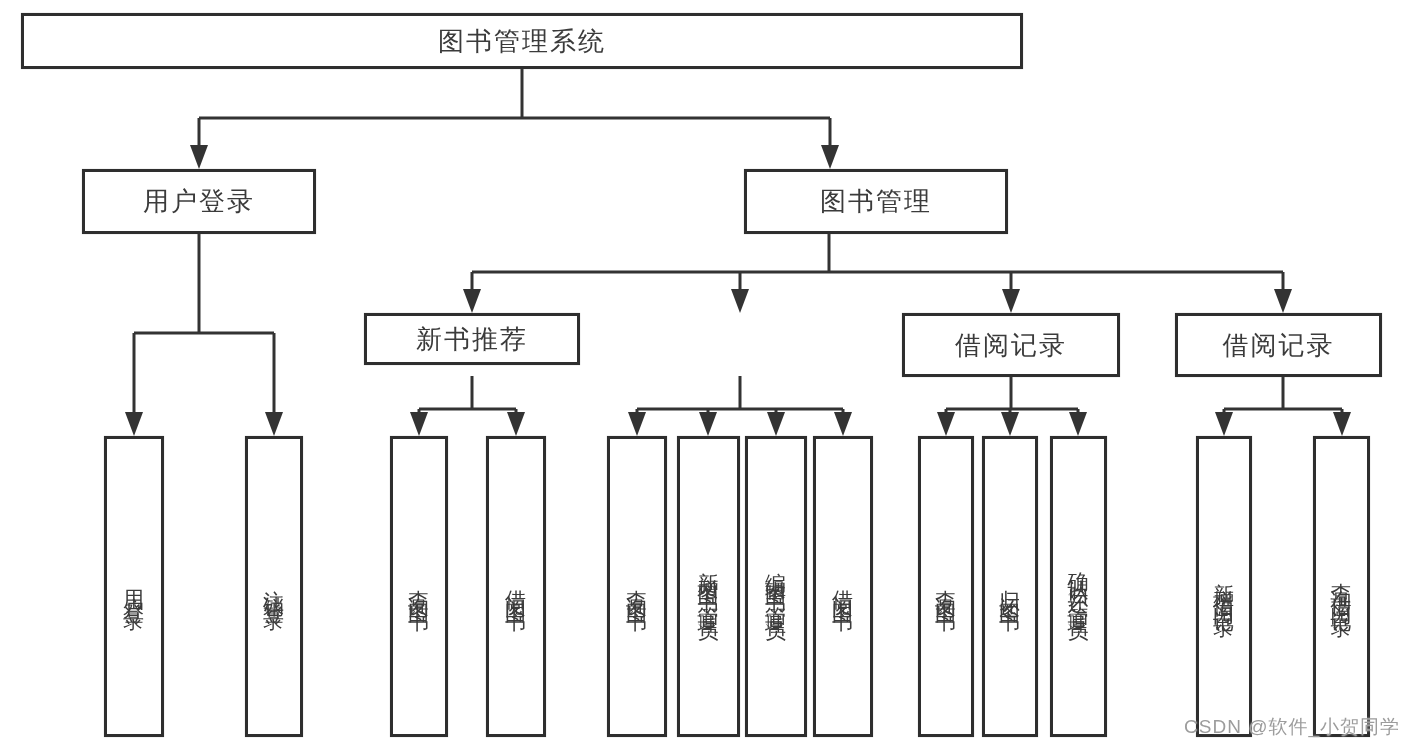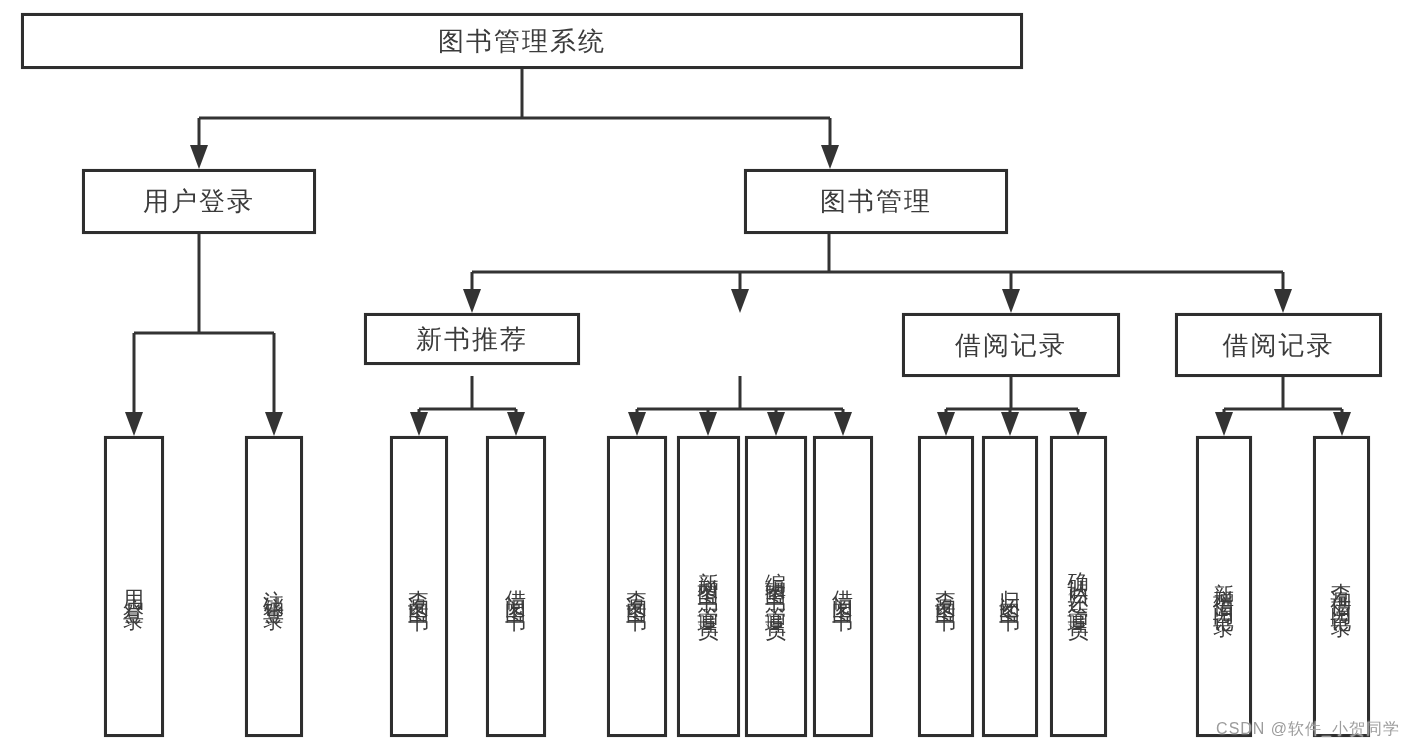--- a/index.html
+++ b/index.html
@@ -33,21 +33,21 @@
     text-orientation: mixed;
     font-size: 21px;
     line-height: 1;
     letter-spacing: 7px;
     white-space: nowrap;
   }
   .watermark {
     position: absolute;
     right: 5px;
     bottom: 7px;
-    font-size: 16px;
+    font-size: 19px;
     color: #9c9c9c;
     letter-spacing: 1px;
     text-shadow: 0 0 2px #ffffff;
     z-index: 5;
   }
 </style>
 </head>
 <body>
 
 <div class="stage">

